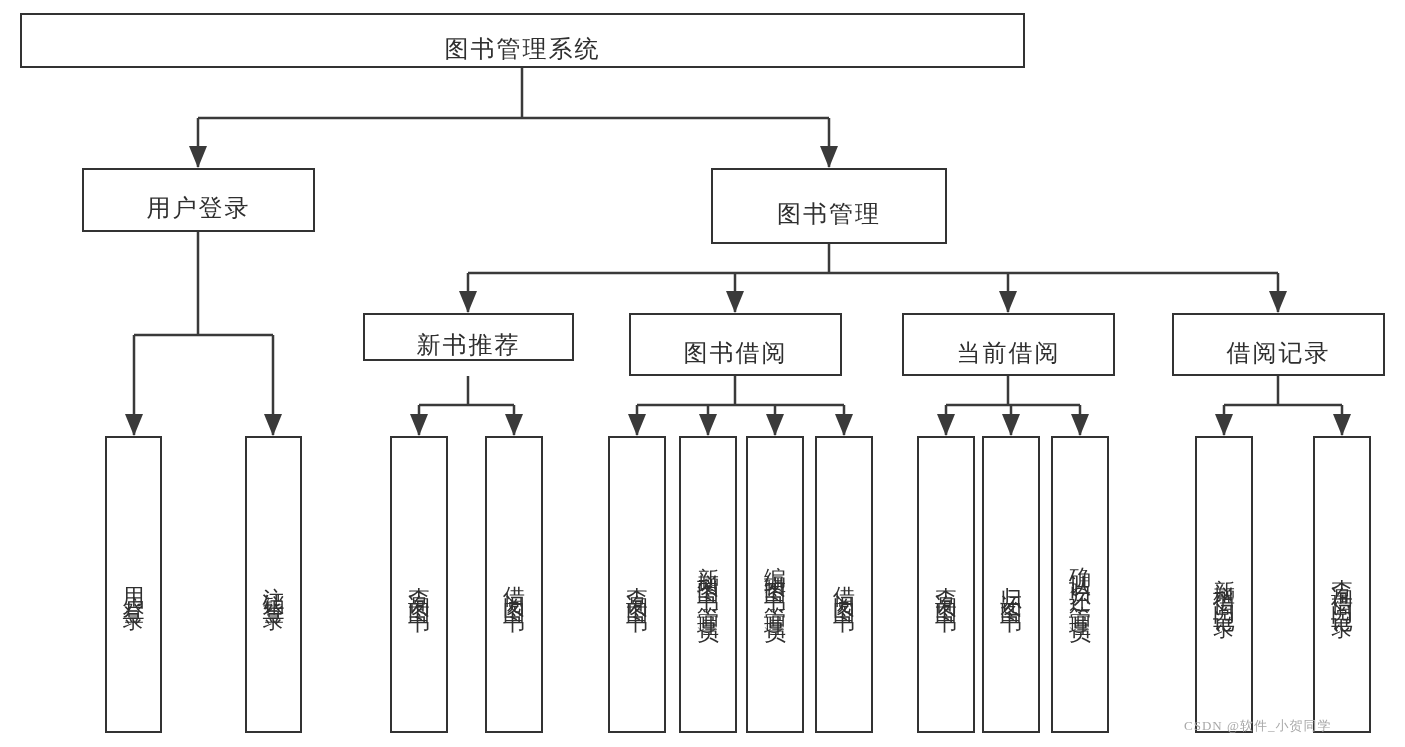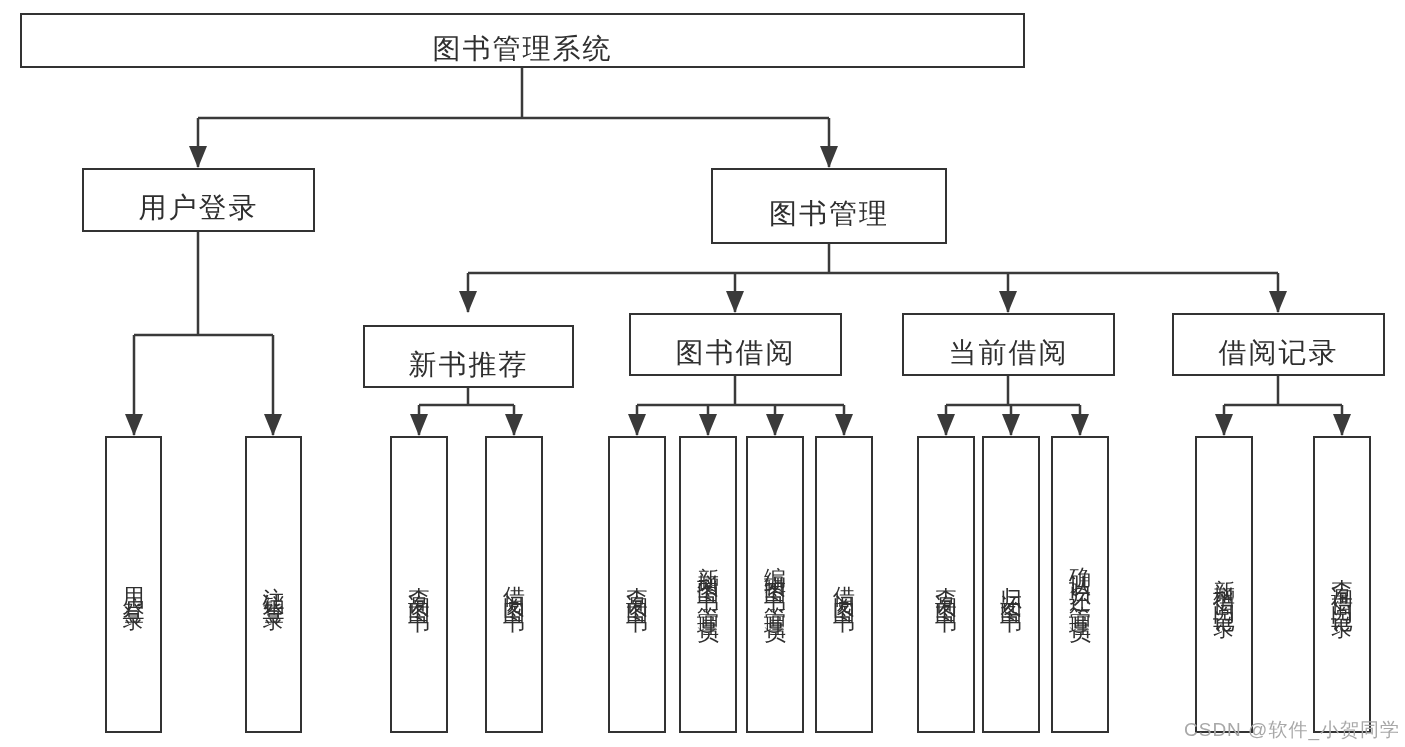--- a/index.html
+++ b/index.html
@@ -12,32 +12,33 @@
   svg.connectors{position:absolute;left:0;top:0;z-index:0;}
   svg.connectors path{fill:none;stroke:var(--line,#3a3a3a);stroke-width:2.5;}
   svg.connectors polygon{fill:var(--line,#3a3a3a);stroke:none;}
   .node{
     position:absolute;z-index:1;box-sizing:border-box;
     background:var(--box_fill,#ffffff);
     border:2.5px solid var(--box_border,#333333);
     display:flex;align-items:center;justify-content:center;
   }
   .node.h span{
-    font-size:28px;letter-spacing:2px;line-height:1;
+    font-size:24px;letter-spacing:2px;line-height:1;
     color:var(--text,#2f2f2f);white-space:nowrap;margin-top:16px;
   }
   .node.v span{
     writing-mode:vertical-rl;text-orientation:mixed;
     font-size:22px;letter-spacing:8px;line-height:1;
     color:var(--text,#2f2f2f);
   }
   .watermark{
     position:absolute;z-index:3;
-    font-size:19px;letter-spacing:1px;white-space:nowrap;
+    font-size:13px;letter-spacing:1px;white-space:nowrap;
     color:var(--watermark,#a8a8a8);
+    font-family:Liberation Serif, serif;
   }
 </style>
 </head>
 <body>
 
 <div id="stage">
 
   <svg class="connectors" width="1405" height="747" viewBox="0 0 1405 747">
     <g>
       <path d="M522 68 V118 M198 118 H829 M198 118 V167 M829 118 V167
@@ -75,21 +76,21 @@
     <span>图书管理系统</span>
   </div>
 
   <div class="node h" style="left:82px;top:168px;width:233px;height:64px">
     <span>用户登录</span>
   </div>
   <div class="node h" style="left:711px;top:168px;width:236px;height:76px">
     <span>图书管理</span>
   </div>
 
-  <div class="node h" style="left:363px;top:325px;width:211px;height:63px">
+  <div class="node h" style="left:363px;top:313px;width:211px;height:48px">
     <span>新书推荐</span>
   </div>
   <div class="node h" style="left:629px;top:313px;width:213px;height:63px">
     <span>图书借阅</span>
   </div>
   <div class="node h" style="left:902px;top:313px;width:213px;height:63px">
     <span>当前借阅</span>
   </div>
   <div class="node h" style="left:1172px;top:313px;width:213px;height:63px">
     <span>借阅记录</span>

